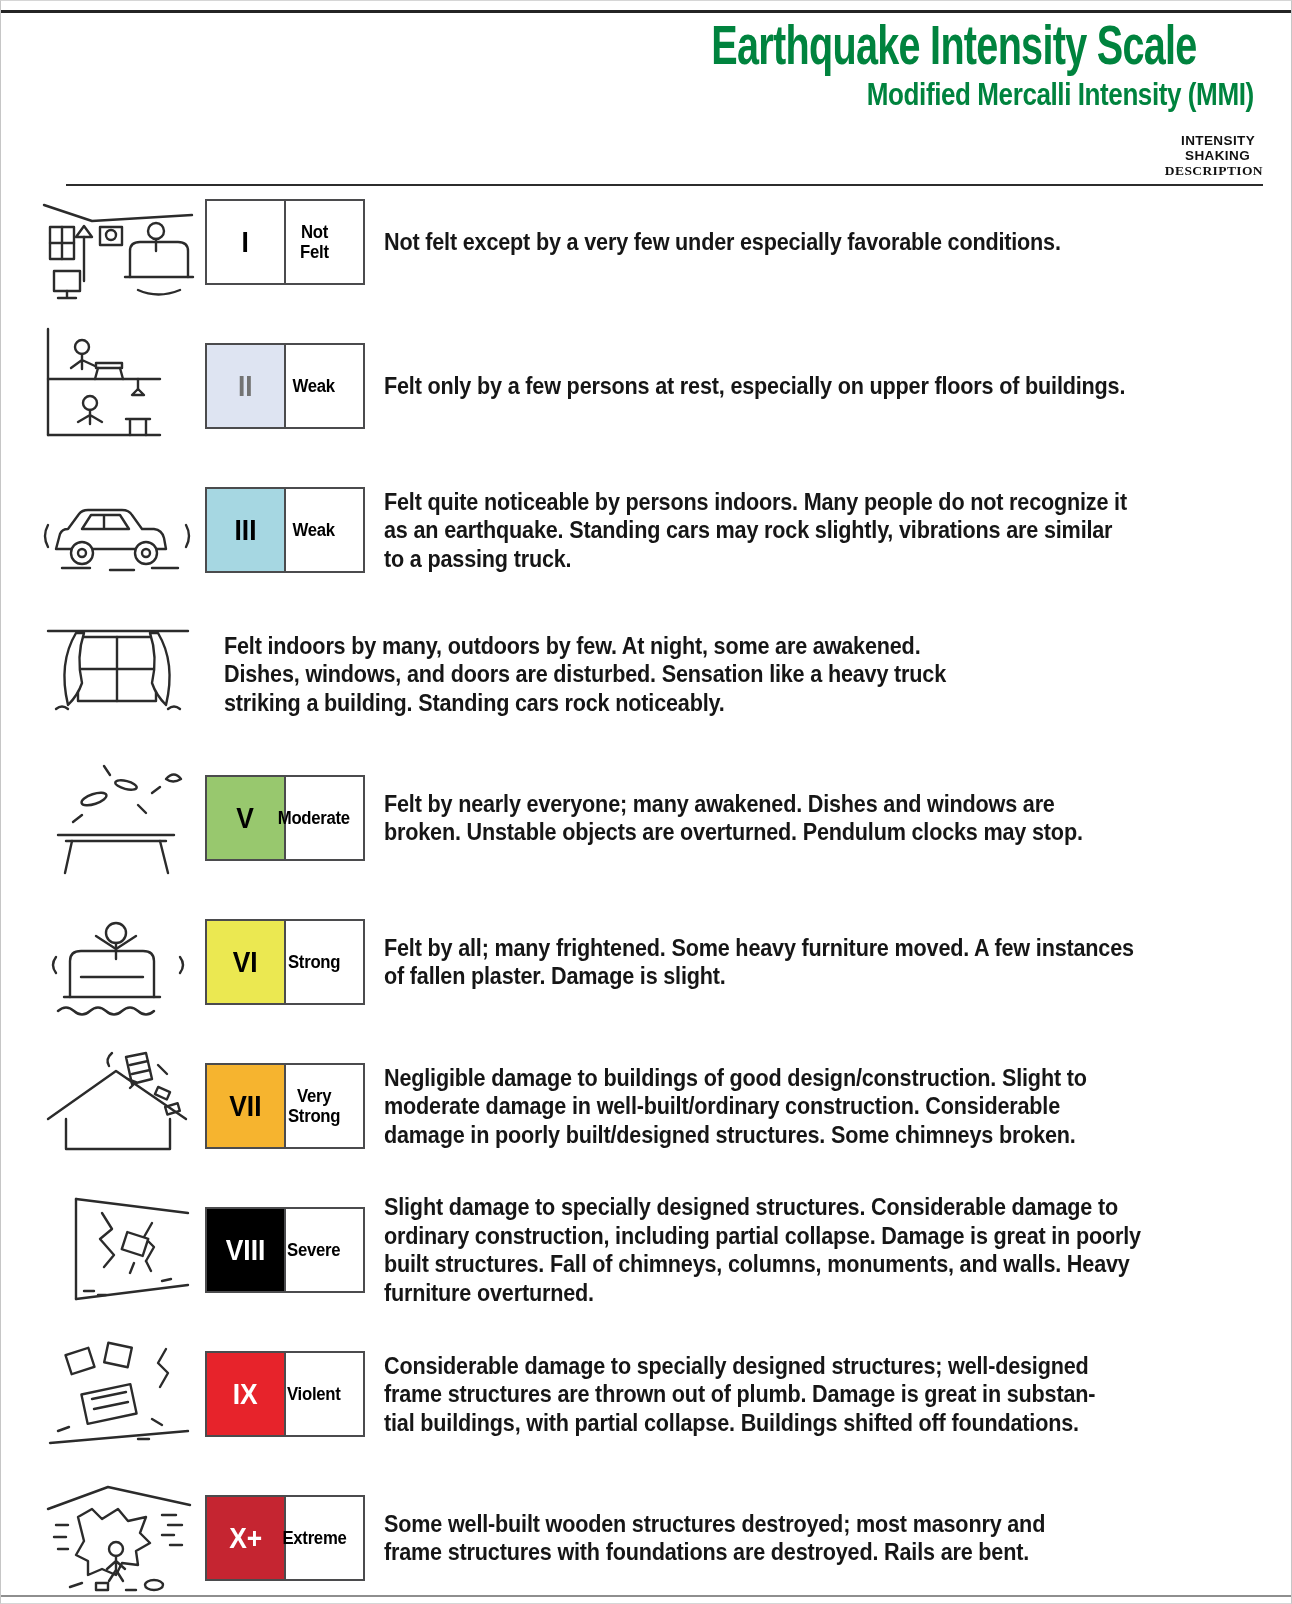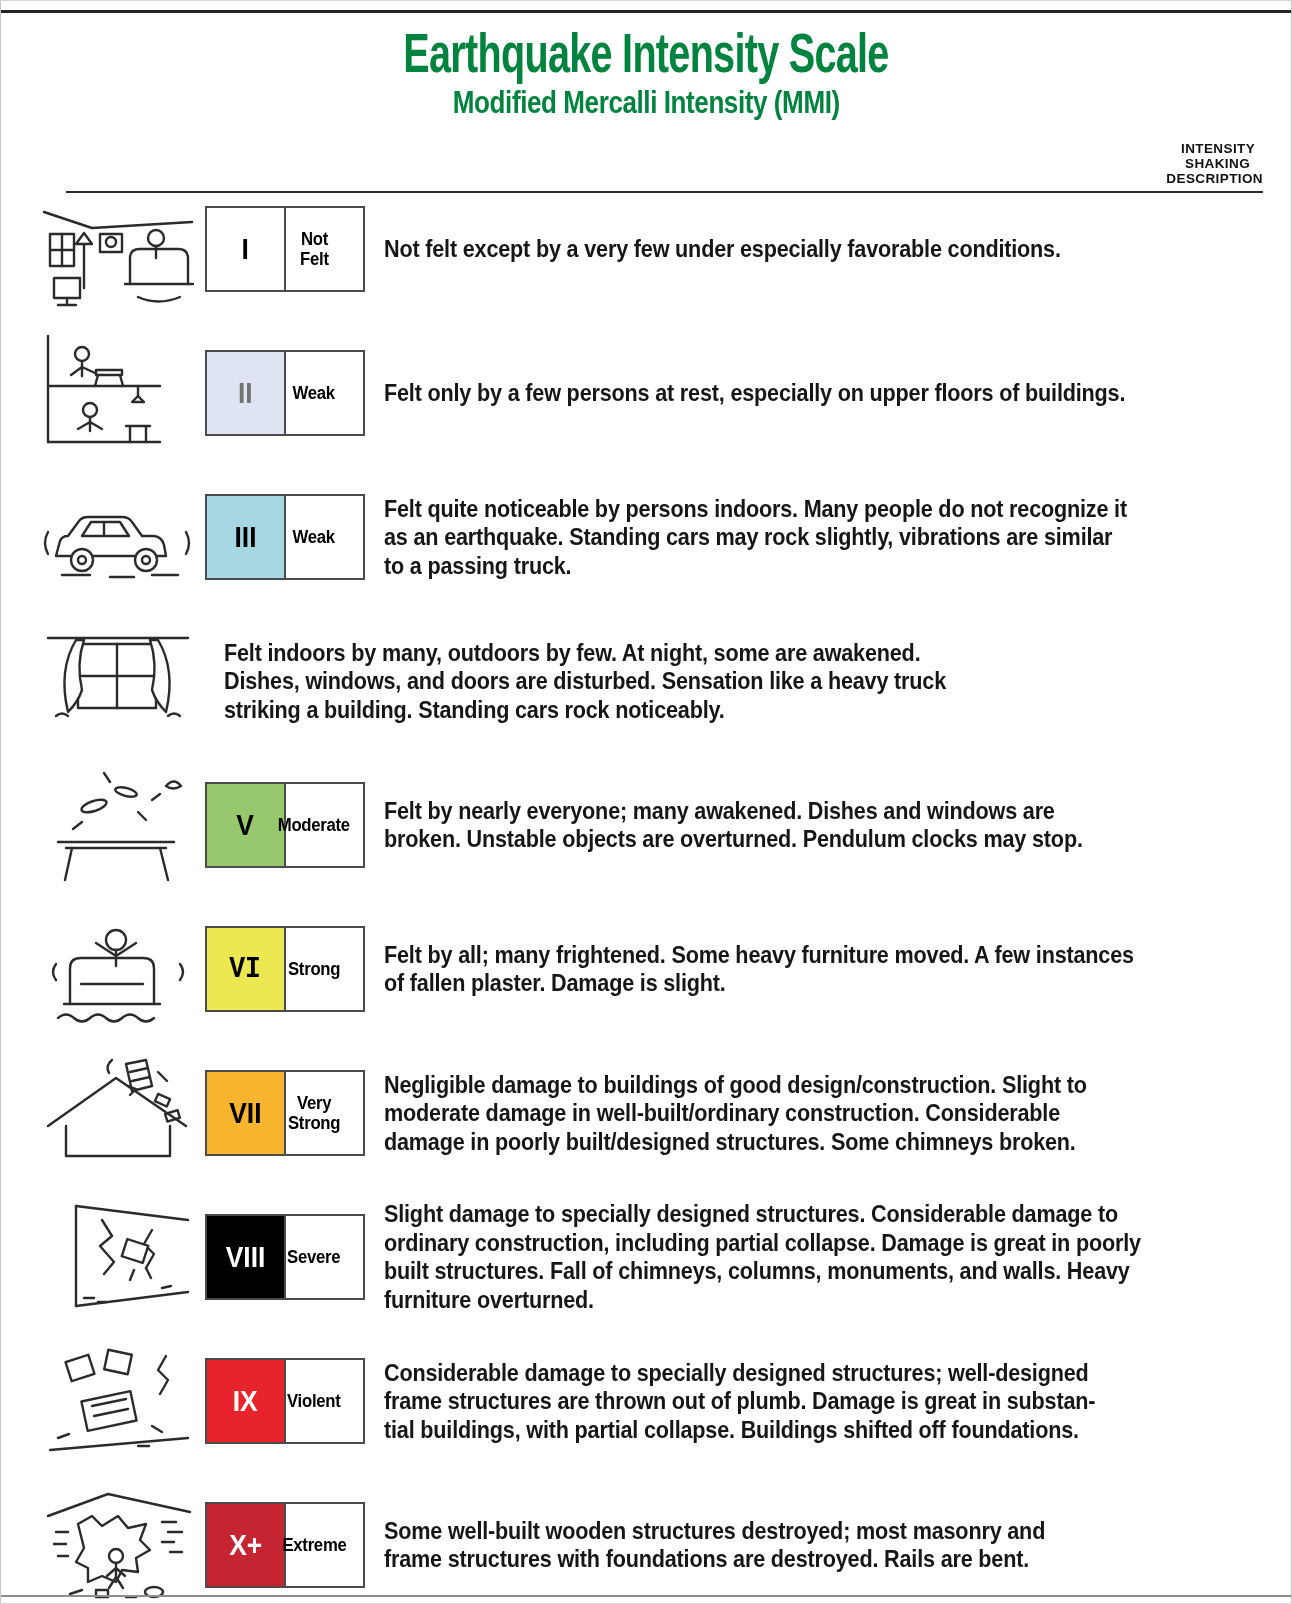--- a/index.html
+++ b/index.html
@@ -10,42 +10,42 @@
     background:#fff;
     border-left:1px solid #c6c6c6;
     border-right:1px solid #c6c6c6;
     border-top:1px solid #d6d6d6;
     border-bottom:1px solid #d6d6d6;
     font-family:"Liberation Sans", sans-serif;
     overflow:hidden;
   }
   .frame-top-line{position:absolute;left:0;right:0;top:9px;border-top:3px solid #242424;}
   .frame-bottom-line{position:absolute;left:0;right:0;bottom:6px;border-top:2px solid #8e8e8e;}
-  .masthead{padding-top:24px;text-align:center;}
+  .masthead{padding-top:16px;text-align:right;}
   .title{
     display:inline-block;
     font-size:55px;font-weight:bold;line-height:1.05;
     transform:scaleX(0.72);transform-origin:50% 50%;
     letter-spacing:-1px;white-space:nowrap;
   }
   .subtitle{
     display:inline-block;
     font-size:31px;font-weight:bold;line-height:1.05;margin-top:4px;
     transform:scaleX(0.84);transform-origin:50% 50%;
     letter-spacing:-0.5px;white-space:nowrap;
   }
   .col-headers{
     display:flex;align-items:flex-end;
     padding:0 28px 0 30px;margin-top:22px;
     font-size:13.5px;font-weight:bold;letter-spacing:0.4px;color:#111;flex-direction:column;
   }
   .ch-spacer{width:174px;flex:0 0 auto;}
   .ch-intensity{width:82px;flex:0 0 auto;}
   .ch-shaking{width:78px;flex:0 0 auto;padding-left:5px;}
-  .ch-desc{margin-left:25px;}
+  .ch-desc{margin-left:25px;font-family:Liberation Serif, serif;}
   .header-rule{margin:5px 28px 0 65px;border-top:2px solid #2c2c2c;height:0;}
   .rows{margin-top:-16px;padding:0 28px 0 30px;}
   .row{height:144px;display:flex;align-items:center;}
   .illus{width:174px;flex:0 0 auto;display:flex;justify-content:center;align-items:center;}
   .illus svg{stroke:#2b2b2b;stroke-width:2.4;fill:none;stroke-linecap:round;stroke-linejoin:round;}
   .ibox{flex:0 0 auto;width:160px;height:86px;display:flex;border:2px solid #4b4b4d;box-sizing:border-box;background:#fff;}
   .cell{display:flex;align-items:center;justify-content:center;box-sizing:border-box;}
   .cell-intensity{
     width:79px;border-right:2px solid #4b4b4d;
     font-size:30px;font-weight:bold;color:#000;
@@ -208,21 +208,21 @@
           <path d="M24 98 h96"></path>
             <path d="M41 78 h62"></path>
           <circle cx="76" cy="34" r="10"></circle>
             <path d="M76 44 v16"></path>
           <path d="M76 50 l-20 -13 M76 50 l20 -13"></path>
           <path d="M18 112 q8 -7 16 0 t16 0 t16 0 t16 0 t16 0 t16 0"></path>
           <path d="M16 58 q-6 8 0 16 M140 58 q6 8 0 16"></path>
         </svg>
       </div>
       <div class="ibox">
-        <div class="cell cell-intensity" style="background: rgb(235, 232, 81); color: rgb(0, 0, 0); font-family: Liberation Mono, monospace;">
+        <div class="cell cell-intensity" style="background: rgb(235, 232, 81); color: rgb(0, 0, 0);">
             <span>VI</span>
           </div>
         <div class="cell cell-shaking"><span>Strong</span></div>
       </div>
       <div class="desc">Felt by all; many frightened. Some heavy furniture moved. A few instances
 of fallen plaster. Damage is slight.</div>
     </div>
 
     <div class="row">
       <div class="illus">

